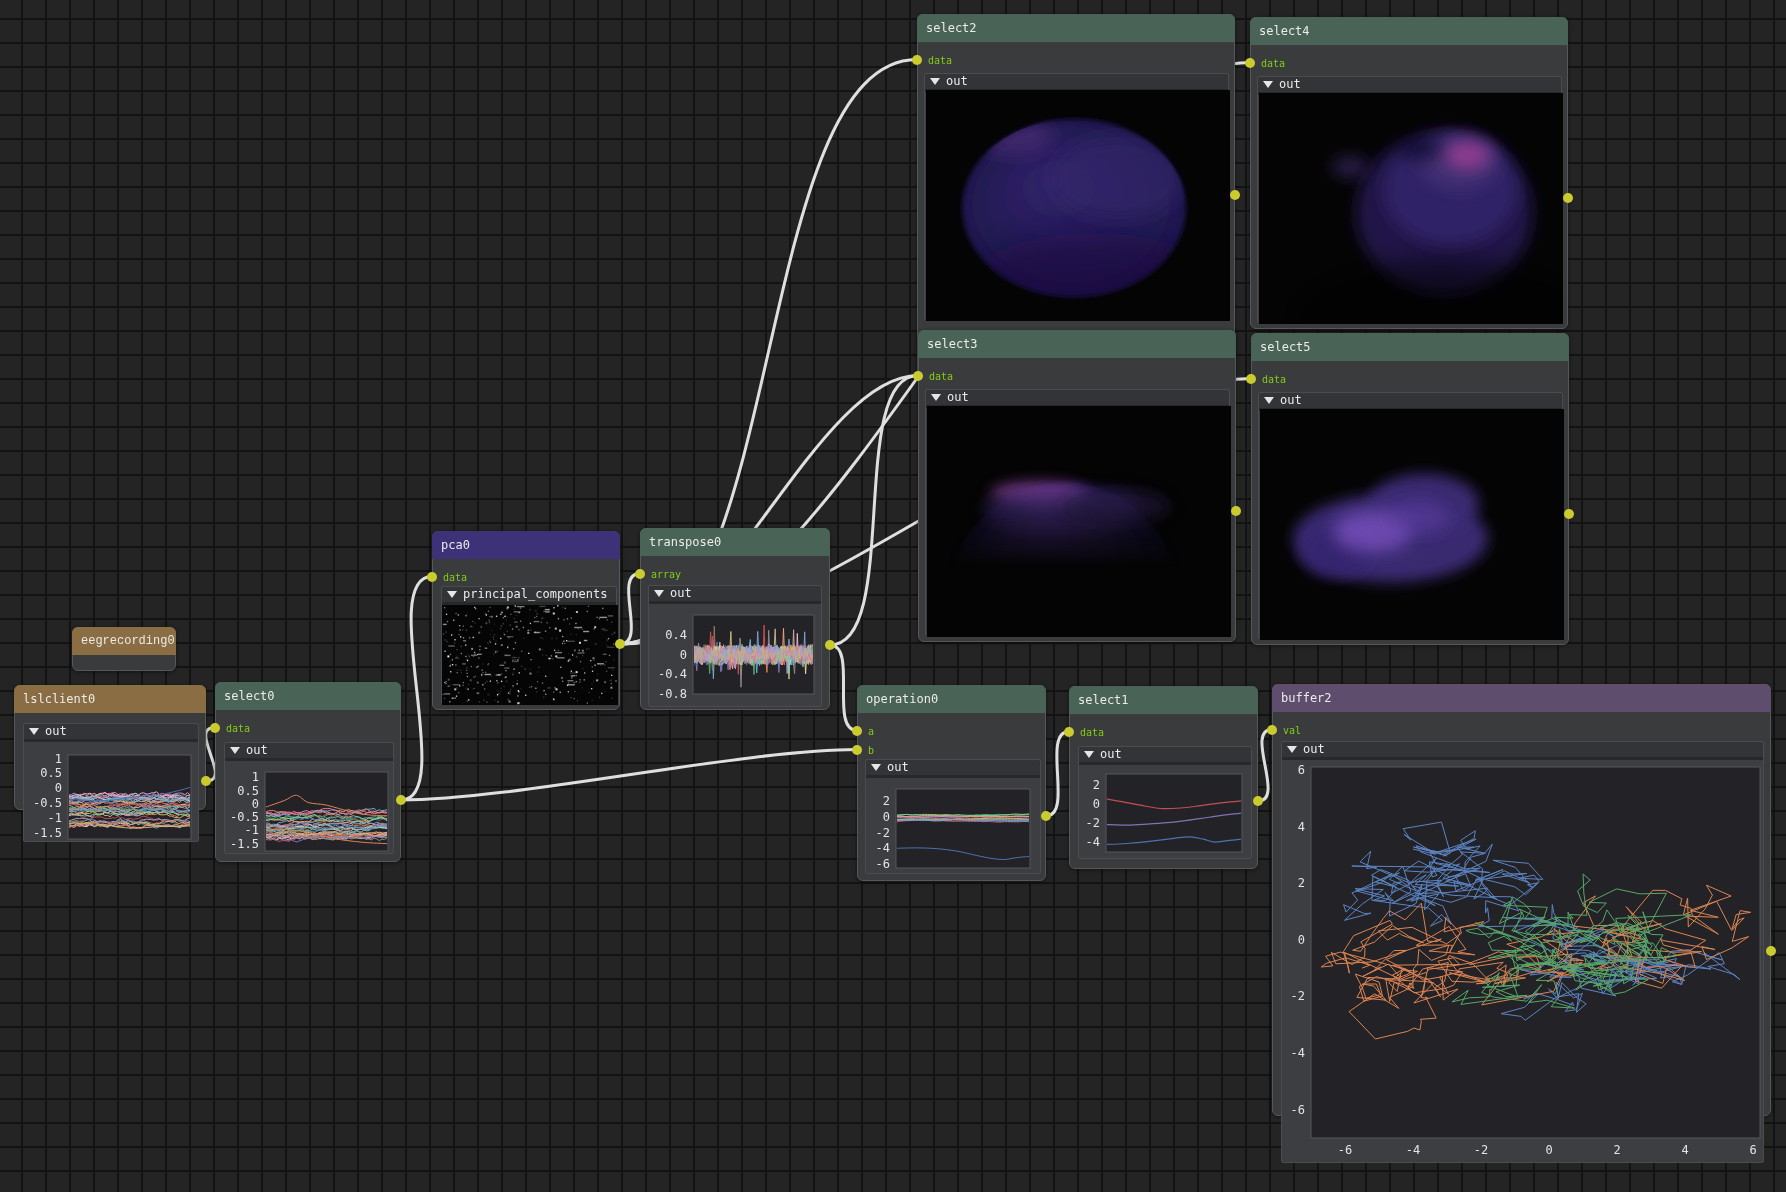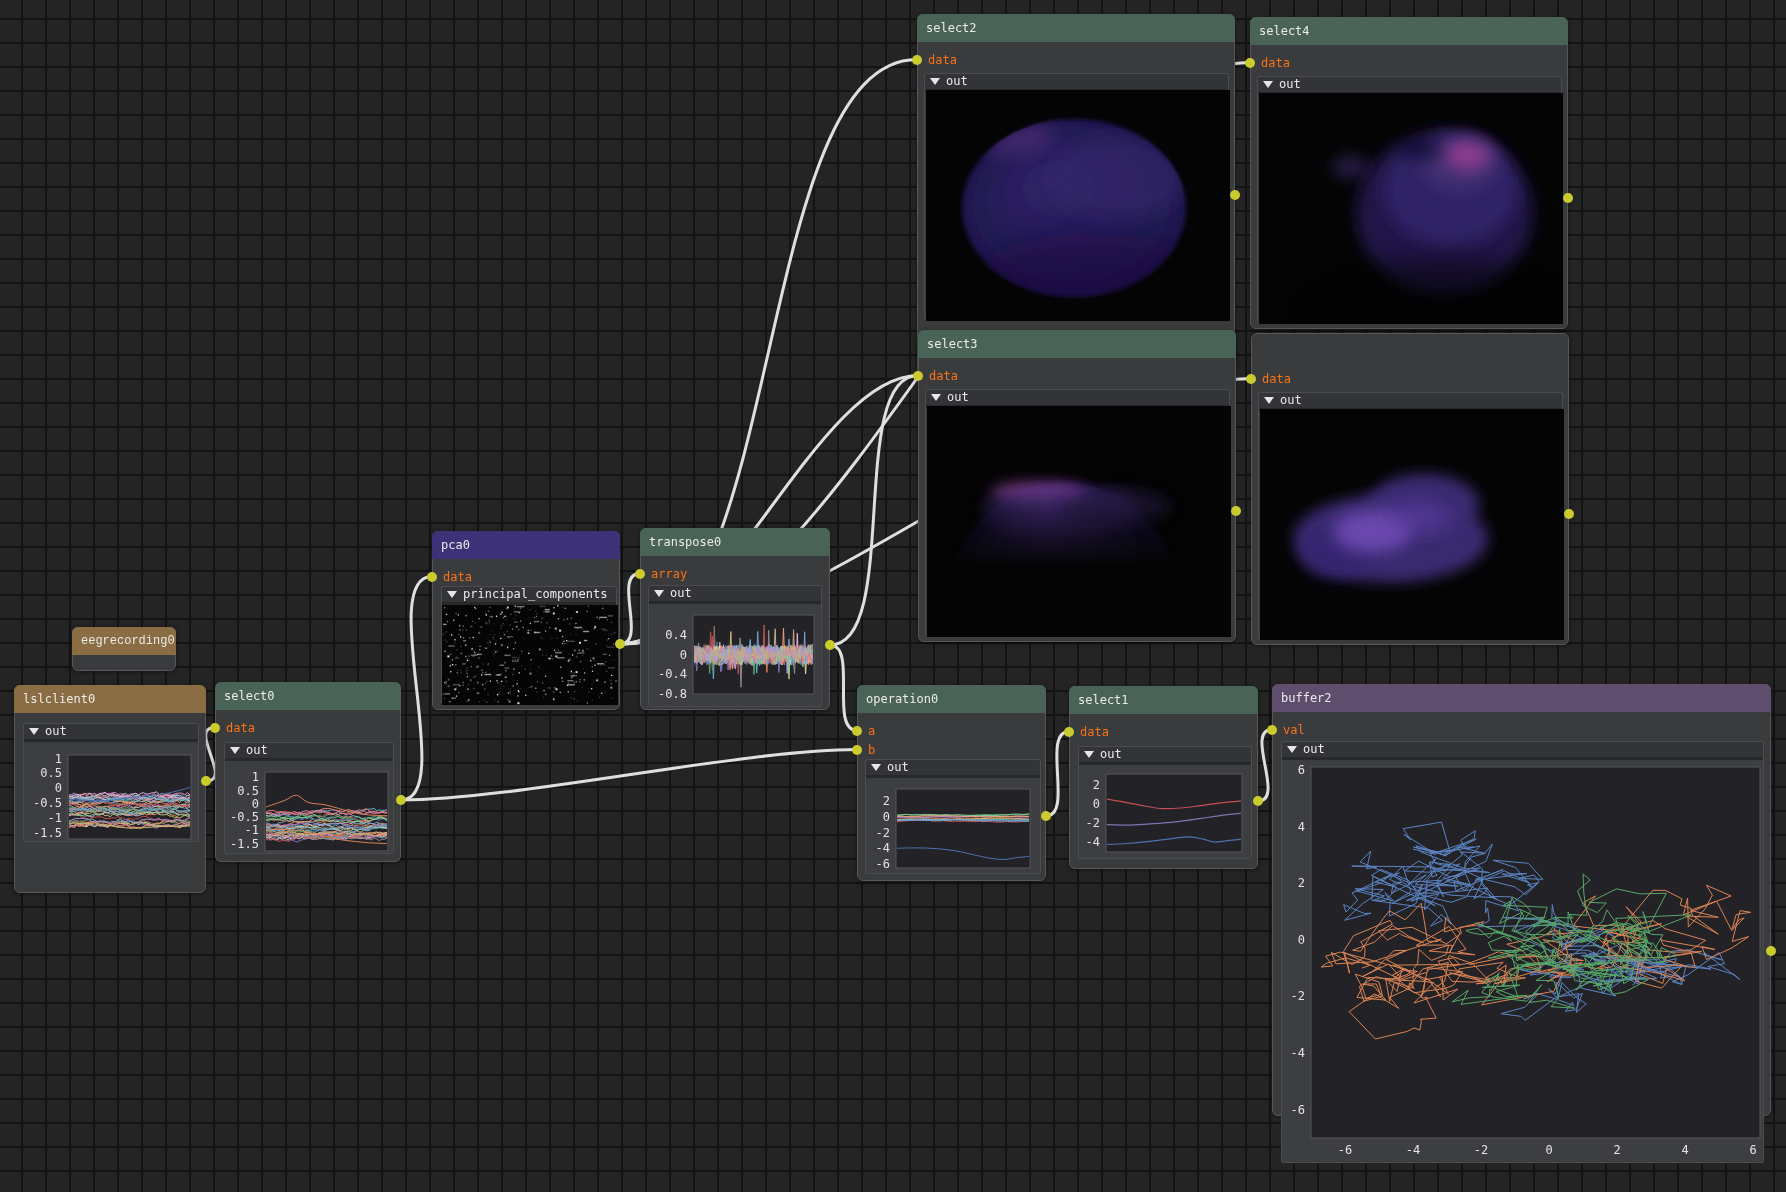--- a/index.html
+++ b/index.html
@@ -20,21 +20,21 @@
     border-radius:6px;box-sizing:border-box;box-shadow:0 1px 4px rgba(0,0,0,.45);
   }
   .node-header{
     position:absolute;left:-1px;top:-1px;right:-1px;height:28px;
     border-radius:6px 6px 0 0;box-sizing:border-box;
   }
   .node-title{
     position:absolute;left:9px;top:0;line-height:28px;font-size:12px;color:#ebebeb;white-space:pre;
   }
   .attr-label{
-    position:absolute;font-size:12px;color:#f97316;line-height:19px;white-space:pre;
+    position:absolute;font-size:10px;color:#84cc16;line-height:19px;white-space:pre;
   }
   .panel{
     position:absolute;background:#3d3e41;border:1px solid #4b4c50;box-sizing:border-box;border-radius:2px;
   }
   .panel-bar{
     position:absolute;left:0;top:0;right:0;height:15px;background:#333438;
     display:flex;align-items:center;border-bottom:3px solid #27282a;border-radius:2px 2px 0 0;
   }
   .panel-bar .tri{
     width:0;height:0;border-left:5px solid transparent;border-right:5px solid transparent;
@@ -60,21 +60,21 @@
       <path d="M830 645 C900.8758818287293 645 847.1241181712707 375.5 918 375.5" fill="none" stroke="#dfdfdf" stroke-width="3" stroke-linecap="round"></path>
       <path d="M830 645 C858 645 829 730.5 857 730.5" fill="none" stroke="#dfdfdf" stroke-width="3" stroke-linecap="round"></path>
       <path d="M1046 816 C1074 816 1041 731.5 1069 731.5" fill="none" stroke="#dfdfdf" stroke-width="3" stroke-linecap="round"></path>
       <path d="M1258 801 C1286 801 1244 729.5 1272 729.5" fill="none" stroke="#dfdfdf" stroke-width="3" stroke-linecap="round"></path>
     </svg>
 <div class="node" style="left: 72px; top: 627px; width: 104px; height: 44px; font-family: Liberation Mono, monospace;">
       <div class="node-header" style="background: rgb(138, 109, 66);">
         <span class="node-title">eegrecording0</span>
       </div>
     </div>
-    <div class="node" style="left: 14px; top: 685px; width: 192px; height: 208px;">
+    <div class="node" style="left: 14px; top: 685px; width: 192px; height: 125px;">
       <div class="node-header" style="background: rgb(138, 109, 66);">
         <span class="node-title">lslclient0</span>
       </div>
       <div class="panel" style="left: 8px; top: 37px; width: 176px; height: 119px;">
         <div class="panel-bar">
           <span class="tri"></span>
           <span class="bar-label">out</span>
         </div>
         <svg class="plot-svg" width="176" height="119" viewBox="0 0 176 119" style="left:0;top:0;">
           <rect x="44" y="31" width="123" height="84" fill="#232327" stroke="#55565a" stroke-width="1"></rect>
@@ -961,20 +961,23 @@
           <ellipse cx="209.2" cy="78.4" rx="22.8" ry="13.9" fill="#a03d96" fill-opacity="0.8" filter="url(#b2-select4)"></ellipse>
           <ellipse cx="92.2" cy="89.9" rx="18.2" ry="10.4" fill="#3f2b76" fill-opacity="0.6" filter="url(#b2-select4)"></ellipse>
           <ellipse cx="162.1" cy="71.4" rx="21.3" ry="11.6" fill="#08051a" fill-opacity="0.55" filter="url(#b2-select4)"></ellipse>
           <ellipse cx="183.4" cy="240.1" rx="152.0" ry="57.8" fill="#000000" fill-opacity="0.5" filter="url(#b3-select4)"></ellipse>
         </svg>
       </div>
     </div>
     <div class="port" style="left: 1245px; top: 57.5px; background: rgb(202, 204, 46);"></div>
     <div class="port" style="left: 1563px; top: 193px; background: rgb(202, 204, 46);"></div>
     <div class="node" style="left: 1251px; top: 333px; width: 318px; height: 312px;">
+      <div class="node-header" style="background: rgb(74, 99, 87);">
+        <span class="node-title">select5</span>
+      </div>
       <span class="attr-label" style="left: 10px; top: 36px;">data</span>
       <div class="panel" style="left: 6px; top: 58px; width: 305px; height: 247px;">
         <div class="panel-bar">
           <span class="tri"></span>
           <span class="bar-label">out</span>
         </div>
         <svg class="plot-svg" width="305" height="247" viewBox="0 0 305 247" style="left:0;top:0;">
           <rect x="1" y="16" width="304" height="231" fill="#040404"></rect>
           <defs>
             <filter id="b1-select5" x="-60%" y="-60%" width="220%" height="220%">

